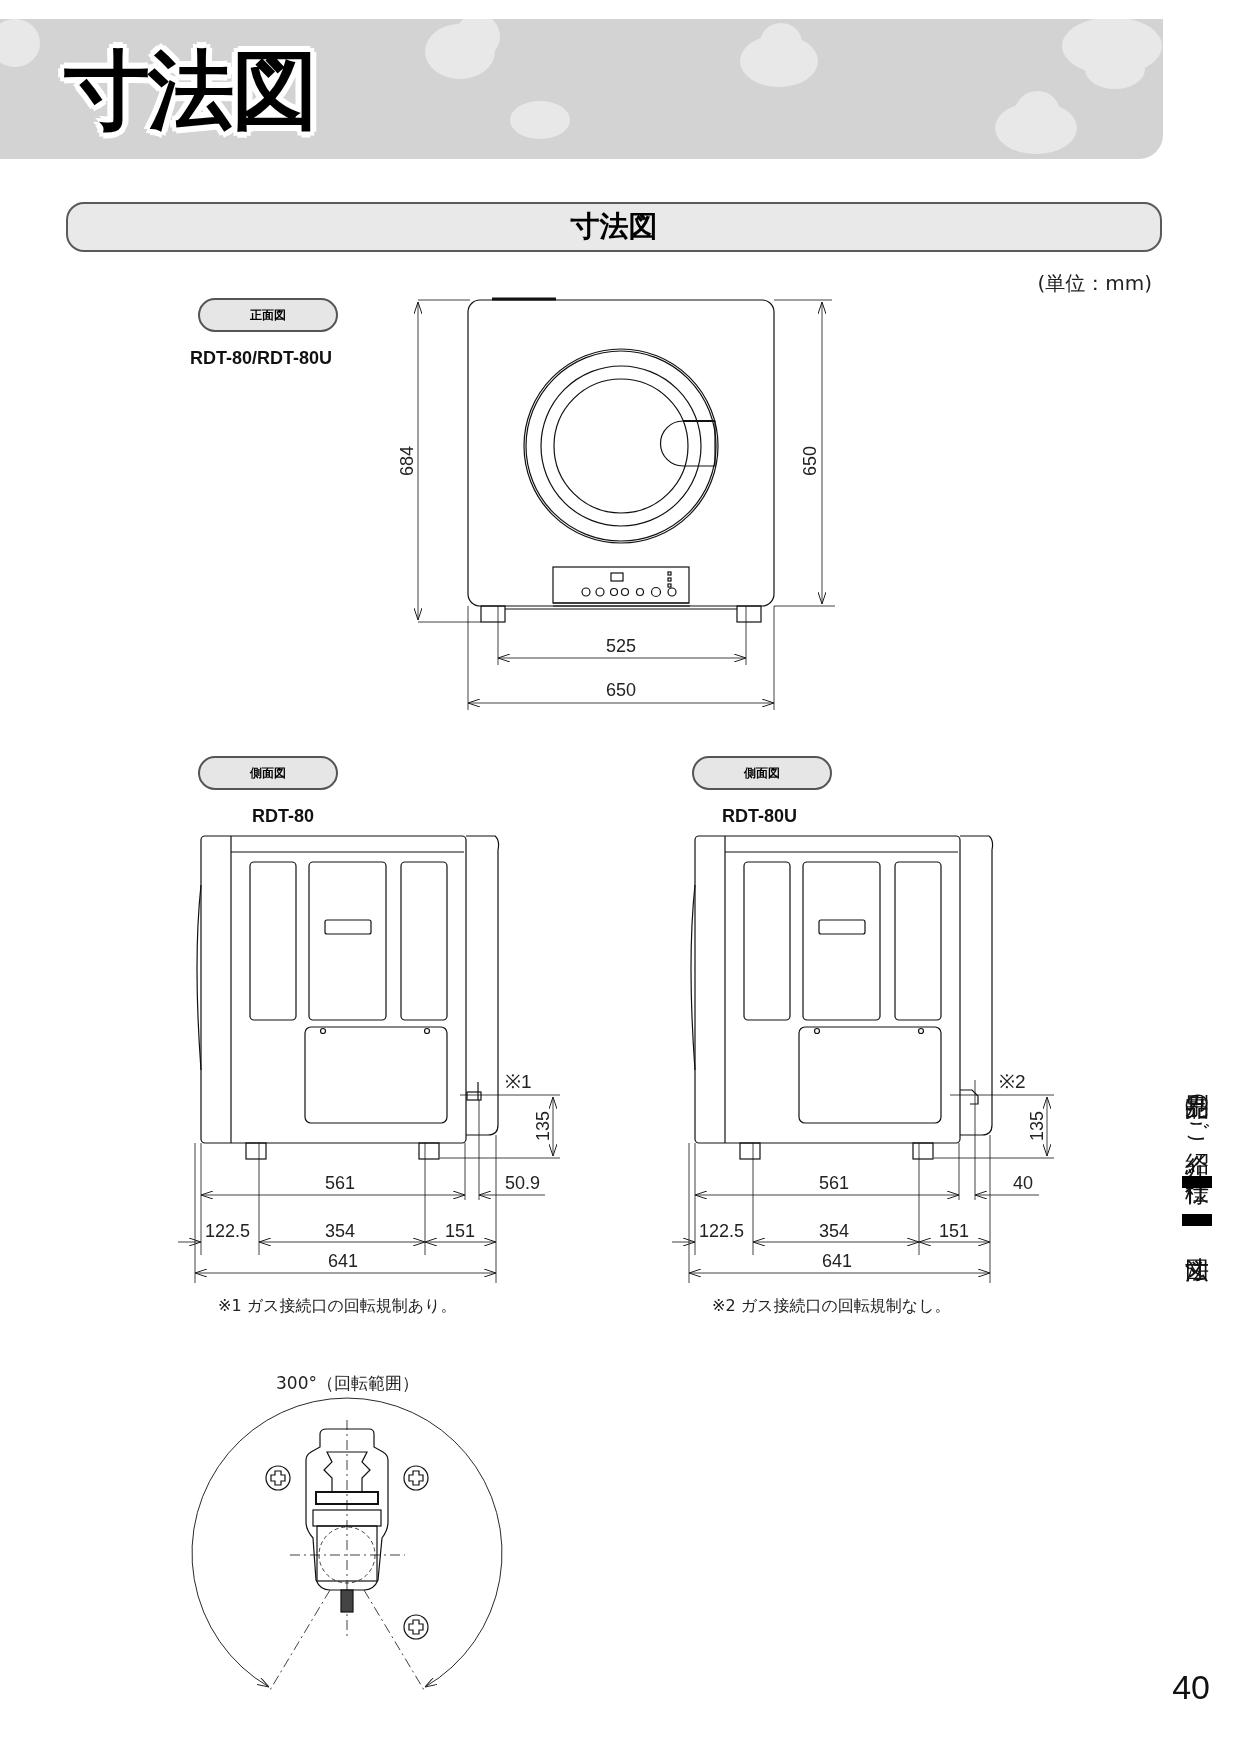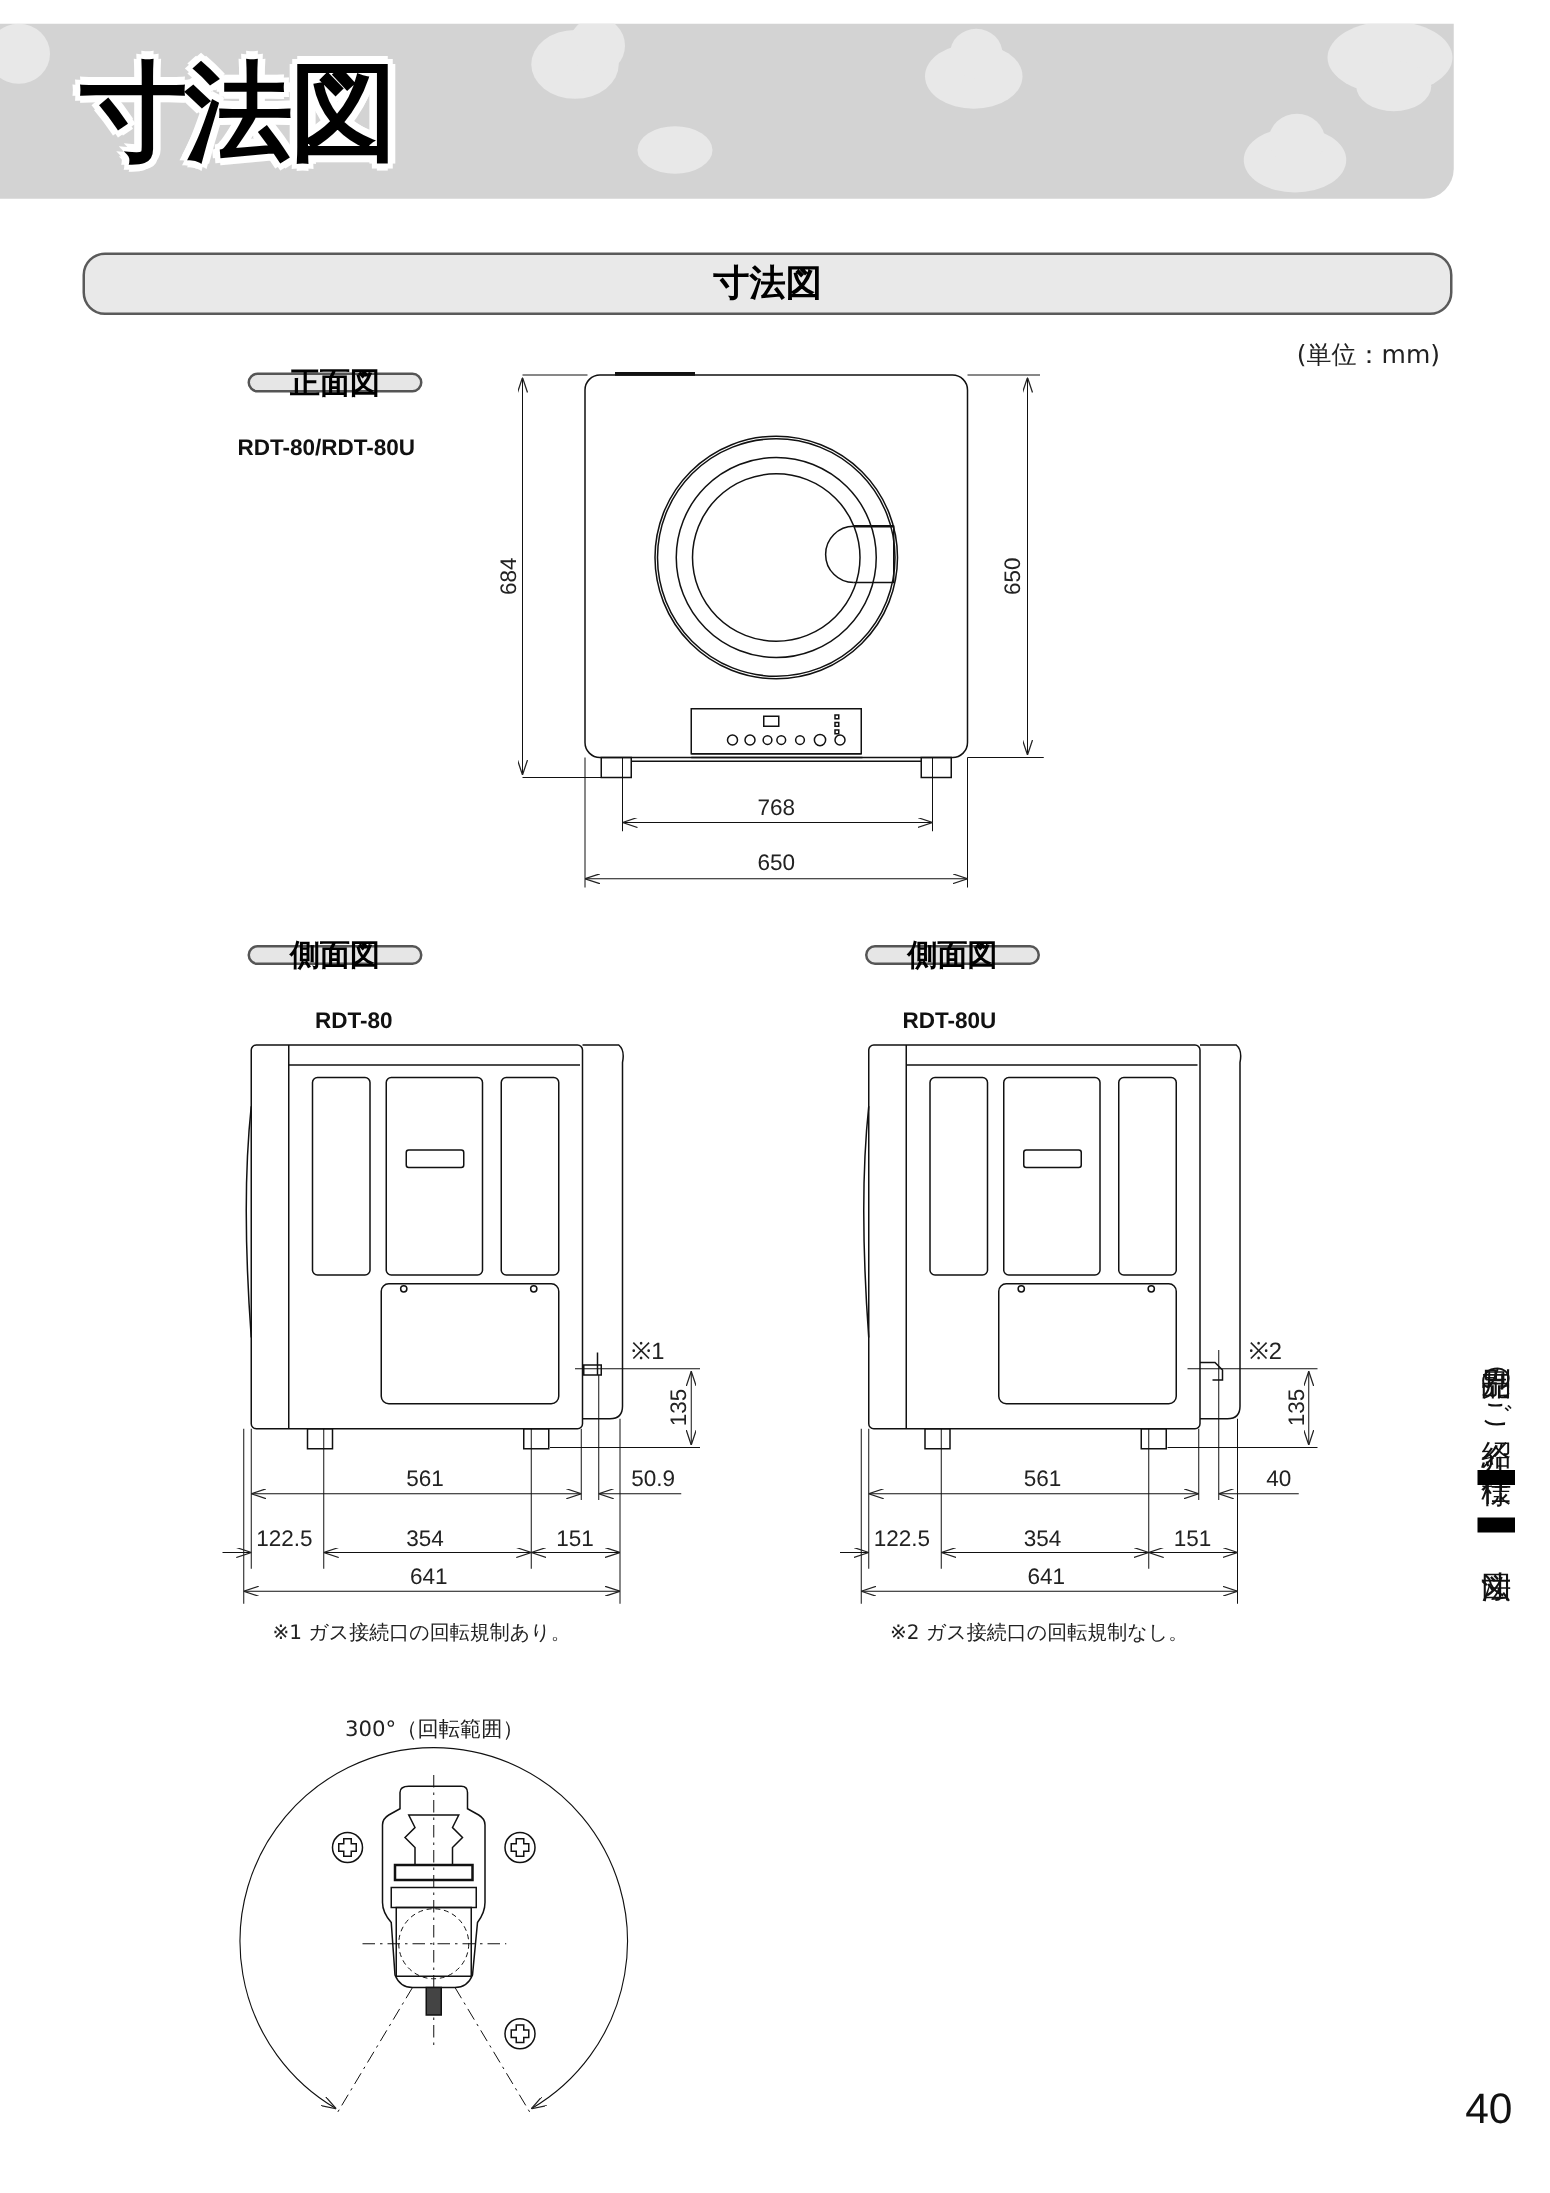--- a/index.html
+++ b/index.html
@@ -14,23 +14,23 @@
                 letter-spacing:-2px; line-height:100px;
                 text-shadow: 0 0 0 #fff, 4px 4px 0 #fff, -4px -4px 0 #fff, 4px -4px 0 #fff, -4px 4px 0 #fff,
                              6px 0 0 #fff, -6px 0 0 #fff, 0 6px 0 #fff, 0 -6px 0 #fff; }
   
   .section-bar { left:66px; top:202px; width:1096px; height:50px; background:#e9e9e9;
                  border:2px solid #5a5a5a; border-radius:18px; box-sizing:border-box;
                  display:flex; align-items:center; justify-content:center; }
   .section-bar span { font-size:29px; font-weight:bold; color:#000; }
   .unit-note { right:88px; top:270px; font-size:20px; color:#222; }
   
-  .view-pill { width:140px; height:16px; background:#e6e6e6; border:2px solid #555;
+  .view-pill { width:140px; height:34px; background:#e6e6e6; border:2px solid #555;
                border-radius:17px; box-sizing:border-box; display:flex; align-items:center;
-               justify-content:center; font-size:24px; font-weight:bold; color:#000; }
+               justify-content:center; font-size:12px; font-weight:bold; color:#000; }
   .model-label { font-size:18px; font-weight:bold; color:#111; font-family:"Liberation Sans", sans-serif; }
   .dim { position:absolute; font-size:18px; color:#222; font-family:"Liberation Sans", sans-serif; line-height:1; }
   .dim.vert { transform:rotate(-90deg); transform-origin:center; }
   .note { font-size:16px; color:#222; }
   svg { position:absolute; left:0; top:0; }
   .side-tab { right:28px; top:1075px; width:30px; display:flex; flex-direction:column;
               align-items:center; }
   .side-tab .vt { writing-mode:vertical-rl; font-size:24px; color:#111; letter-spacing:1px; }
   .side-tab .bar { width:30px; height:12px; background:#000; margin:12px 0; }
   .page-number { right:30px; top:1668px; font-size:34px; color:#111; font-family:"Liberation Sans", sans-serif; }
@@ -221,21 +221,21 @@
       <g>
         <circle cx="416" cy="1627" r="12"></circle>
         <path d="M413,1620 h6 v4 h4 v6 h-4 v4 h-6 v-4 h-4 v-6 h4 z"></path>
       </g>
     </g>
   </g>
 </svg>
 
 <div class="dim vert" style="left:392px;top:452px;">684</div>
 <div class="dim vert" style="left:795px;top:452px;">650</div>
-<div class="dim" style="left:606px;top:637px;">768</div>
+<div class="dim" style="left:606px;top:637px;">525</div>
 <div class="dim" style="left:606px;top:681px;">650</div>
 
 <div class="abs view-pill" style="left:198px;top:756px;">側面図</div>
 <div class="abs model-label" style="left:233px;top:806px;margin-left:19px;">RDT-80</div>
 <div class="dim" style="left:505px;top:1072px;font-size:19px;">※1</div>
 <div class="dim vert" style="left:528px;top:1117px;">135</div>
 <div class="dim" style="left:325px;top:1174px;">561</div>
 <div class="dim" style="left:505px;top:1174px;">50.9</div>
 <div class="dim" style="left:205px;top:1222px;">122.5</div>
 <div class="dim" style="left:325px;top:1222px;">354</div>

